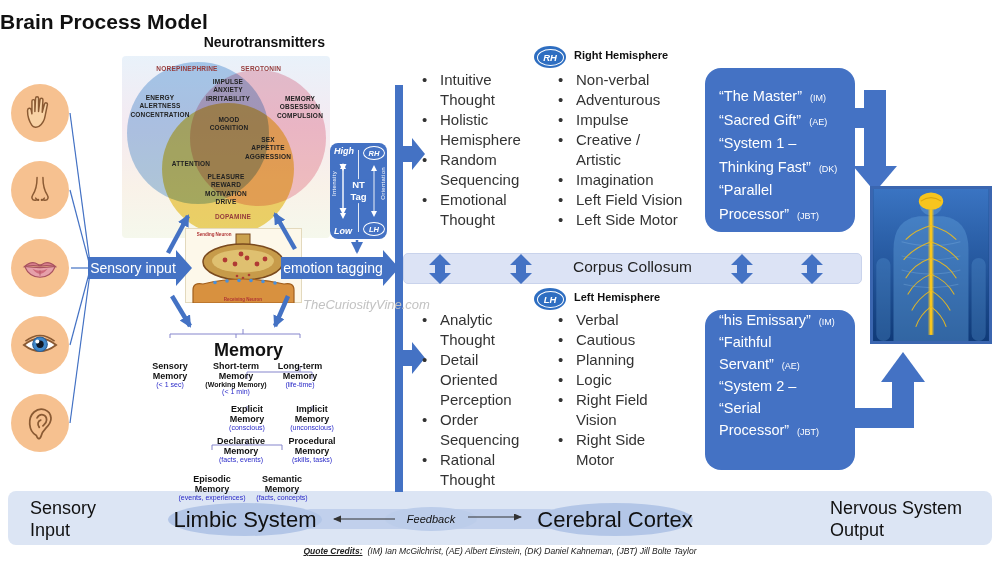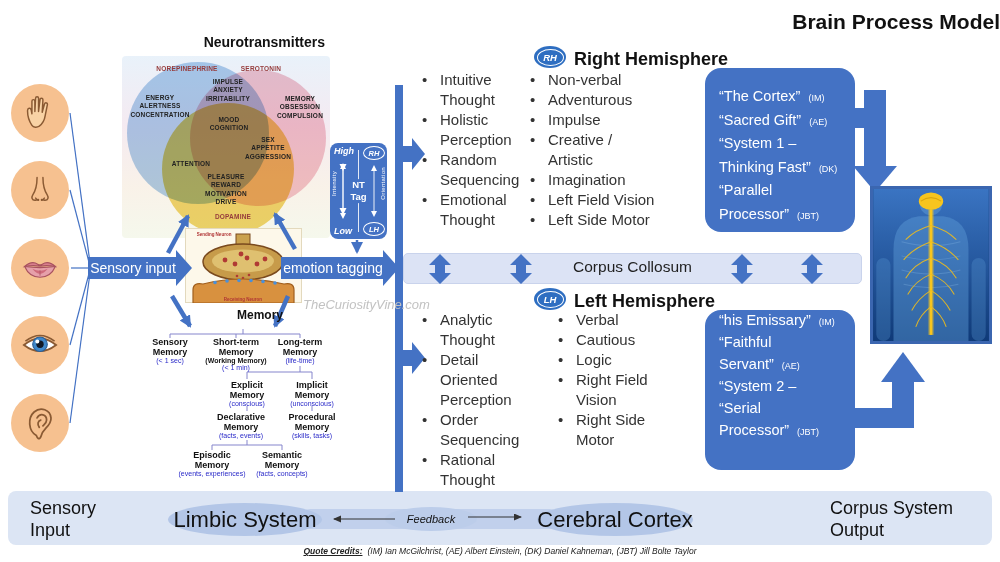--- a/index.html
+++ b/index.html
@@ -1,21 +1,21 @@
 <!DOCTYPE html>
 <html><head>
 <meta charset="utf-8">
 <style>
   html,body{margin:0;padding:0;background:#fff;}
   #stage{position:relative;width:1000px;height:562px;background:#fff;overflow:hidden;
          font-family:"Liberation Sans",sans-serif;color:#222;}
   #stage *{box-sizing:border-box;}
   .abs{position:absolute;}
   
-  .page-title{left:0;right:0;top:10px;text-align:right;font-size:21px;font-weight:bold;color:#111;}
+  .page-title{left:0;right:0;top:10px;text-align:left;font-size:21px;font-weight:bold;color:#111;}
   .section-heading{font-weight:bold;color:#111;text-align:right;}
   
   #overlay{left:0;top:0;pointer-events:none;z-index:5;}
   .txt-layer{z-index:10;}
   
   .sense{width:58px;height:58px;border-radius:50%;background:#f6c190;display:flex;align-items:center;justify-content:center;z-index:4;}
   
   .venn-bg{left:122px;top:56px;width:208px;height:182px;border-radius:4px;opacity:.55;
     background:linear-gradient(to bottom,#d7e7f6,#ecd9e6 38%,#f4e7d6 72%,#edf2dd);z-index:1;}
   .vc{position:absolute;border-radius:50%;mix-blend-mode:multiply;opacity:.85;z-index:2;}
@@ -28,30 +28,30 @@
   .flow-label{color:#fff;font-size:14px;text-align:center;white-space:nowrap;z-index:10;}
   
   .ntbox{left:330px;top:143px;width:57px;height:96px;background:#4472C4;border-radius:8px;z-index:6;color:#fff;}
   .ntbox .corner{position:absolute;font-style:italic;font-weight:bold;font-size:9px;}
   .ntoval{position:absolute;width:22px;height:14px;border:1.2px solid #fff;border-radius:50%;
           font-style:italic;font-weight:bold;font-size:7.5px;display:flex;align-items:center;justify-content:center;}
   .ntaxis{position:absolute;font-size:6px;writing-mode:vertical-rl;transform:rotate(180deg);letter-spacing:.3px;}
   .ntcenter{position:absolute;left:50%;top:50%;transform:translate(-50%,-50%);font-weight:bold;font-size:9.5px;
             text-align:center;white-space:pre-line;line-height:1.25;background:#4472C4;padding:0 2px;}
   
-  .mem-heading{font-size:12px;}
+  .mem-heading{font-size:18px;margin-top:32px;}
   .mnode{position:absolute;text-align:center;z-index:6;}
-  .mtitle{font-size:9px;font-weight:bold;line-height:1.12;color:#111;}
+  .mtitle{font-size:9px;font-weight:bold;line-height:1.12;color:#111;margin-top:24px;}
   .msub{font-size:7px;font-weight:bold;color:#111;position:relative;left:50%;transform:translateX(-50%);width:max-content;}
   .mnote{font-size:7px;color:#2929c8;position:relative;left:50%;transform:translateX(-50%);width:max-content;}
   
   .hemi-badge{width:32px;height:22px;background:#2e6ec1;border-radius:50%;padding:2.5px;z-index:6;}
   .hemi-badge .ring{width:100%;height:100%;border:1.3px solid #fff;border-radius:50%;display:flex;align-items:center;
        justify-content:center;font-style:italic;font-weight:bold;font-size:9.5px;color:#fff;}
-  .hemi-title{font-weight:bold;font-size:18px;color:#111;}
+  .hemi-title{font-weight:bold;font-size:11px;color:#111;}
   .blist{z-index:6;}
   .bli{position:relative;padding-left:20px;font-size:15px;line-height:20px;color:#333;}
   .bli::before{content:"\2022";position:absolute;left:2px;color:#333;}
   .bli-text{white-space:pre-line;}
   
   .corpus{left:403px;top:253px;width:459px;height:31px;background:#dce3f5;border:1px solid #c9d3ec;border-radius:5px;z-index:4;}
   .corpus-label{left:403px;top:258px;width:459px;text-align:center;font-size:15.5px;color:#1f1f1f;z-index:6;}
   
   .qbox{width:150px;background:#4472C4;border-radius:16px;color:#fff;z-index:6;padding-left:14px;}
   .qline{font-size:14.5px;white-space:nowrap;}
@@ -317,40 +317,40 @@
 
   <div class="abs hemi-badge" style="left:534px;top:46px">
     <div class="ring">RH</div>
   </div>
   <div class="abs hemi-title txt-layer" style="left:574px;top:49px">Right Hemisphere</div>
   <div class="abs blist" style="left:420px;top:70px;width:118px">
 
   <div class="bli"><span class="bli-text">Intuitive
 Thought</span></div>
       <div class="bli"><span class="bli-text">Holistic
-Perception</span></div>
+Hemisphere</span></div>
       <div class="bli"><span class="bli-text">Random
 Sequencing</span></div>
       <div class="bli"><span class="bli-text">Emotional
 Thought</span></div>
     </div>
-  <div class="abs blist" style="left:528px;top:70px;width:130px">
+  <div class="abs blist" style="left:556px;top:70px;width:130px">
 
   <div class="bli"><span class="bli-text">Non-verbal</span></div>
       <div class="bli"><span class="bli-text">Adventurous</span></div>
       <div class="bli"><span class="bli-text">Impulse</span></div>
       <div class="bli"><span class="bli-text">Creative /
 Artistic</span></div>
       <div class="bli"><span class="bli-text">Imagination</span></div>
       <div class="bli"><span class="bli-text">Left Field Vision</span></div>
       <div class="bli"><span class="bli-text">Left Side Motor</span></div>
     </div>
   <div class="abs qbox" style="left:705px;top:68px;height:164px;padding-top:18px">
 
-  <div class="qline" style="line-height:21.5px"><span class="q">“The Cortex”</span><span class="qtag">(IM)</span></div>
+  <div class="qline" style="line-height:21.5px"><span class="q">“The Master”</span><span class="qtag">(IM)</span></div>
       <div class="qline" style="line-height:21.5px"><span class="q">“Sacred Gift”</span><span class="qtag">(AE)</span></div>
       <div class="qline" style="line-height:21.5px"><span class="q">“System 1 –</span><span class="qtag"></span></div>
       <div class="qline" style="line-height:21.5px"><span class="q">Thinking Fast”</span><span class="qtag">(DK)</span></div>
       <div class="qline" style="line-height:21.5px"><span class="q">“Parallel</span><span class="qtag"></span></div>
       <div class="qline" style="line-height:21.5px"><span class="q">Processor”</span><span class="qtag">(JBT)</span></div>
     </div>
 
   <div class="abs corpus"></div>
   <div class="abs corpus-label txt-layer">Corpus Collosum</div>
 
@@ -366,20 +366,21 @@
 Perception</span></div>
       <div class="bli"><span class="bli-text">Order
 Sequencing</span></div>
       <div class="bli"><span class="bli-text">Rational
 Thought</span></div>
     </div>
   <div class="abs blist" style="left:556px;top:310px;width:130px">
 
   <div class="bli"><span class="bli-text">Verbal</span></div>
       <div class="bli"><span class="bli-text">Cautious</span></div>
+      <div class="bli"><span class="bli-text">Planning</span></div>
       <div class="bli"><span class="bli-text">Logic</span></div>
       <div class="bli"><span class="bli-text">Right Field
 Vision</span></div>
       <div class="bli"><span class="bli-text">Right Side
 Motor</span></div>
     </div>
   <div class="abs qbox" style="left:705px;top:310px;height:160px;">
 
   <div class="qline" style="line-height:20px"><span class="q">“his Emissary”</span><span class="qtag">(IM)</span></div>
       <div class="qline" style="line-height:20px"><span class="q">“Faithful</span><span class="qtag"></span></div>
@@ -435,20 +436,20 @@
 Input</div>
   <div class="abs band-ellipse" style="left:168px;top:503px;width:154px;height:33px">
     <span class="ellipse-label">Limbic System</span>
   </div>
   <div class="abs band-ellipse" style="left:385px;top:507px;width:92px;height:24px;background:#bccdea">
     <span class="feedback-label">Feedback</span>
   </div>
   <div class="abs band-ellipse" style="left:537px;top:503px;width:156px;height:33px">
     <span class="ellipse-label">Cerebral Cortex</span>
   </div>
-  <div class="abs band-big" style="left:830px;top:497px;width:155px">Corpus System
+  <div class="abs band-big" style="left:830px;top:497px;width:155px">Nervous System
 Output</div>
 
   <div class="abs credits">
     <span class="cl">Quote Credits:</span><span>(IM) Ian McGilchrist,  (AE) Albert Einstein, (DK) Daniel Kahneman, (JBT) Jill Bolte Taylor</span>
   </div>
 
 </div>
 
 </body></html>

